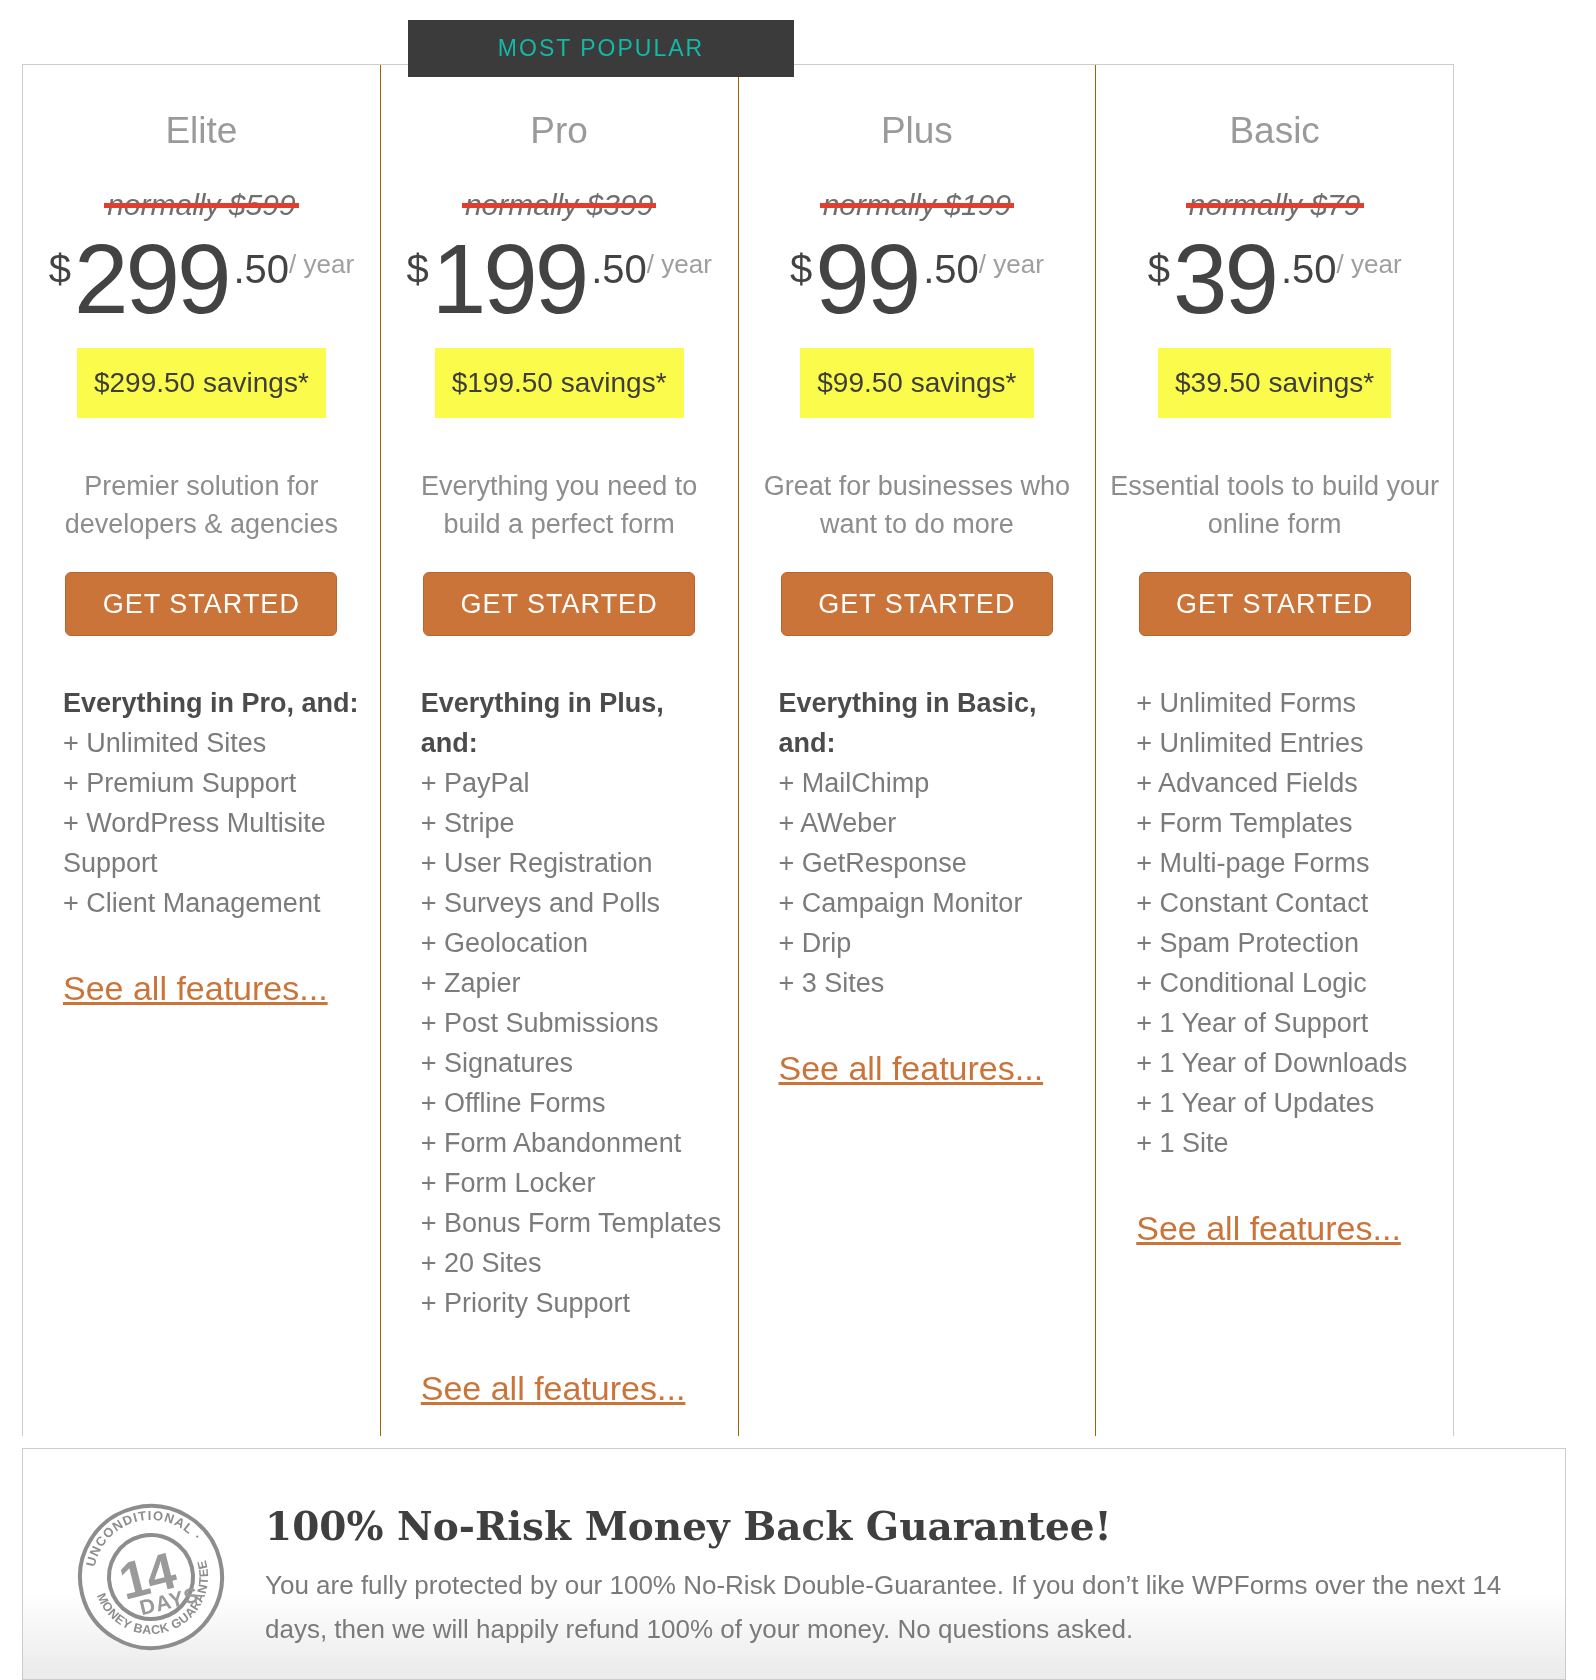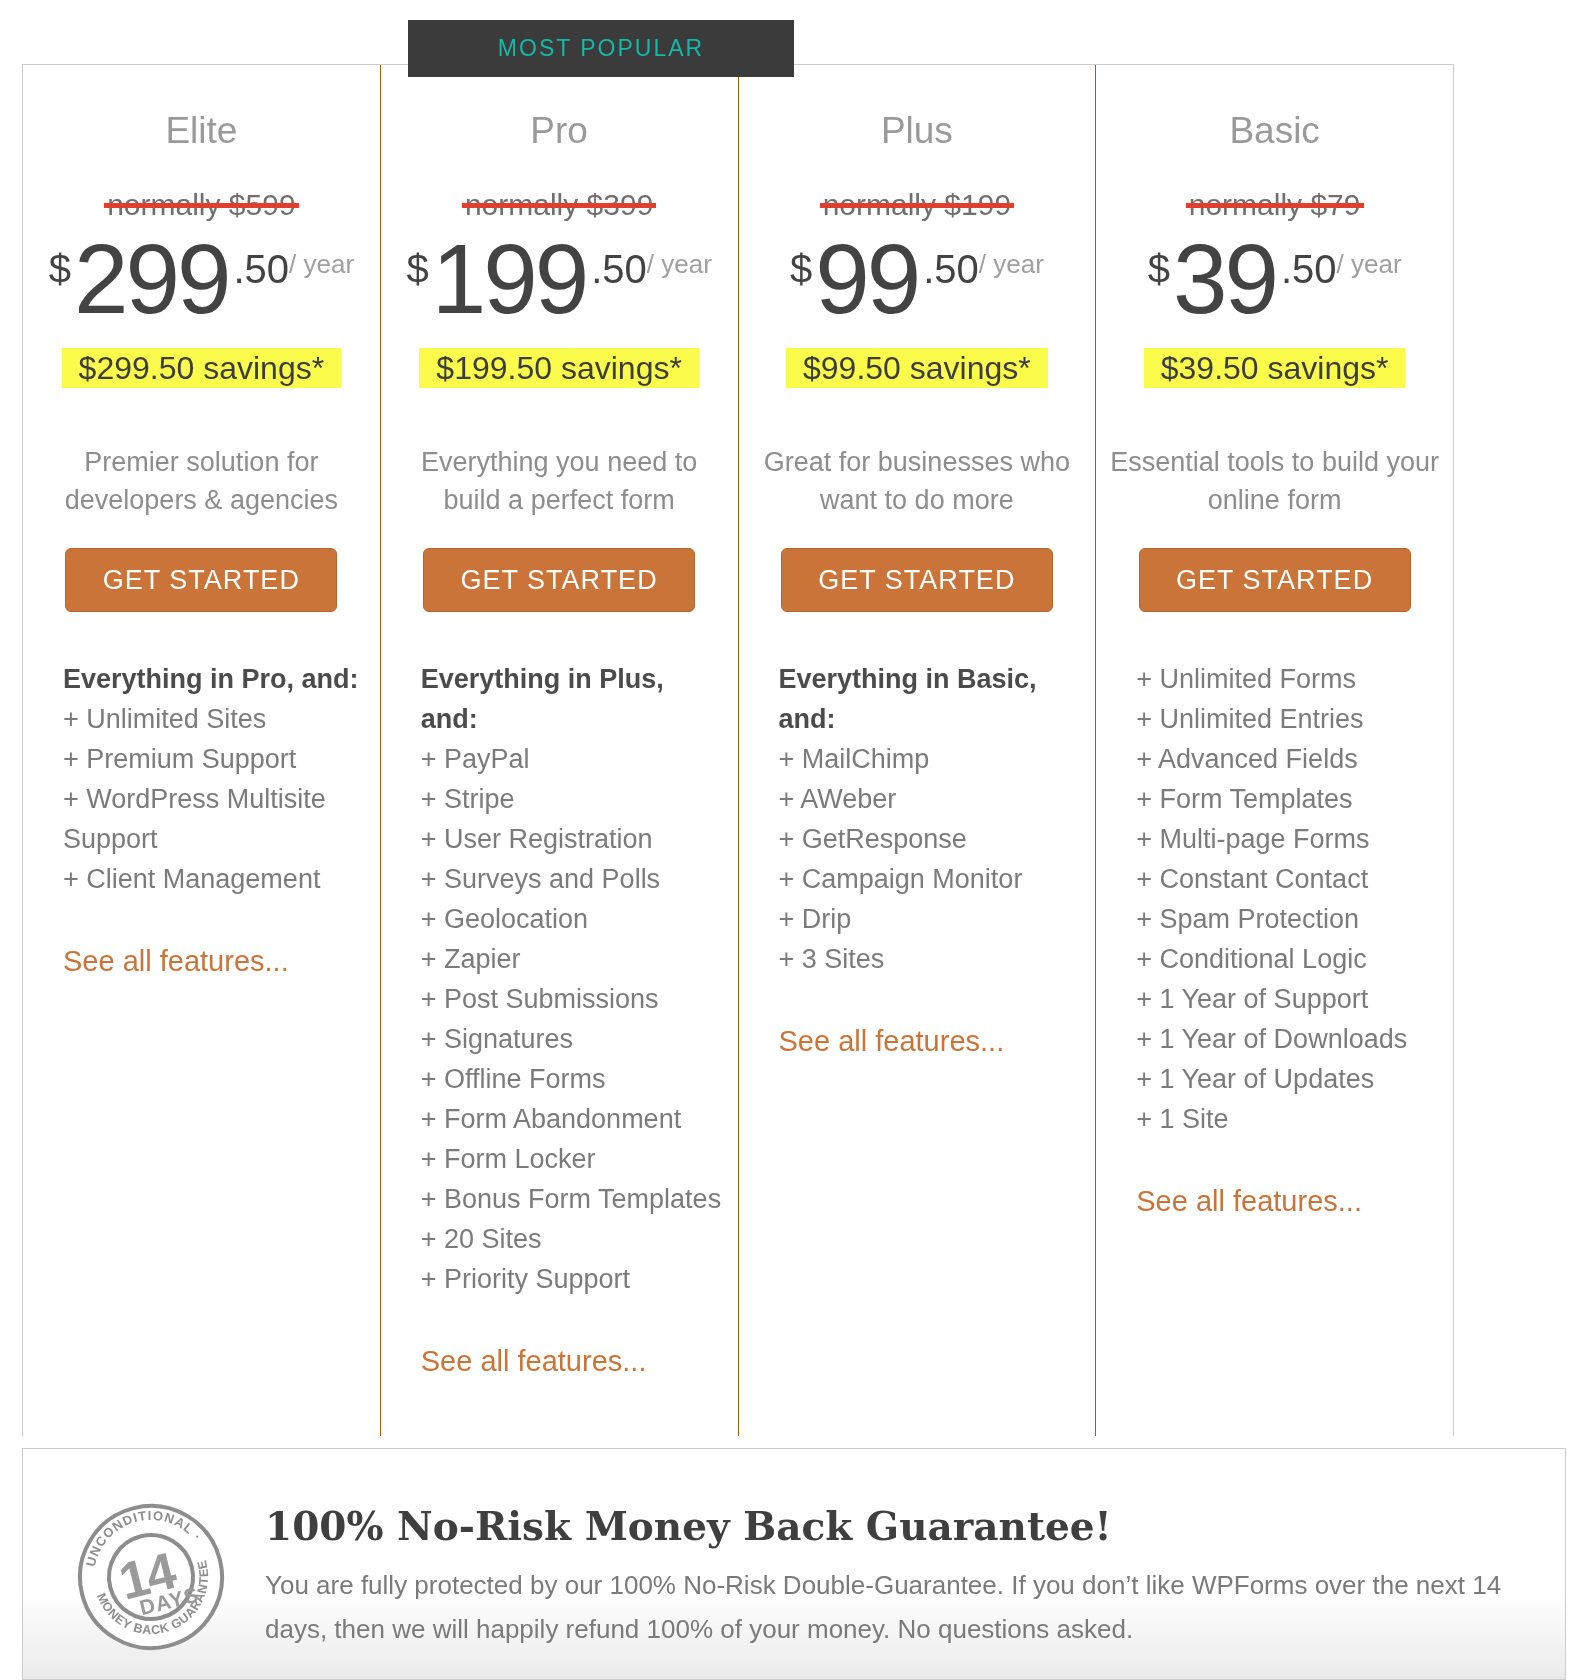--- a/index.html
+++ b/index.html
@@ -37,21 +37,21 @@
   .plan { flex: 1 1 0; min-width: 0; text-align: center; }
   .plan + .plan { border-left: 1px solid #a16207; }
 
   .plan-name {
     margin-top: 46px;
     font-size: 37px; line-height: 40px;
     font-weight: 300;
     color: #9a9a9a;
   }
 
-  .normally-wrap { margin-top: 36px; line-height: 35px; }
+  .normally-wrap { margin-top: 36px; line-height: 35px; font-style: italic; }
   .normally {
     position: relative;
     display: inline-block;
     font-size: 30px;
     color: #6f6f6f;
   }
   .normally::after {
     content: "";
     position: absolute;
     left: -3px; right: -3px;
@@ -70,22 +70,22 @@
   .num { font-size: 98px; line-height: 84px; letter-spacing: -3px; }
   .side { display: flex; flex-direction: row; align-items: flex-start; text-align: left; margin-left: 5px; }
   .cents { font-size: 40px; line-height: 1; margin-top: 12px; }
   .per { font-size: 26px; line-height: 1; margin-top: 14px; color: #9f9f9f; }
 
   .savings-wrap { margin-top: 27px; line-height: 40px; }
   .savings {
     display: inline-block;
     background: #fafb4b;
     color: #3d3d3d;
-    font-size: 32px; line-height: 30px;
-    padding: 5px 17px;
+    font-size: 28px; line-height: 30px;
+    padding: 20px 17px;
   }
 
   .desc {
     margin: 49px auto 0;
     max-width: 330px;
     font-size: 27px; line-height: 38px;
     color: #8d8d8d;
   }
 
   .cta {
@@ -109,21 +109,22 @@
     text-align: left;
     font-size: 27px; line-height: 40px;
     color: #7b7b7b;
   }
   .features li:empty { display: none; }
   .features .hdr { font-weight: bold; color: #4b4b4b; }
 
   .link-wrap { margin-top: 46px; padding-left: 40px; text-align: left; }
   .see-all {
     color: #ca7439;
-    font-size: 29px;
+    font-size: 34px;
+    text-decoration: underline;
     cursor: pointer;
   }
 
   
   .guarantee {
     position: absolute;
     left: 22px; top: 1448px;
     width: 1544px; height: 232px;
     border: 1px solid #cccccc;
     background: linear-gradient(180deg, #ffffff 0%, #ffffff 62%, #eaeaea 100%);

